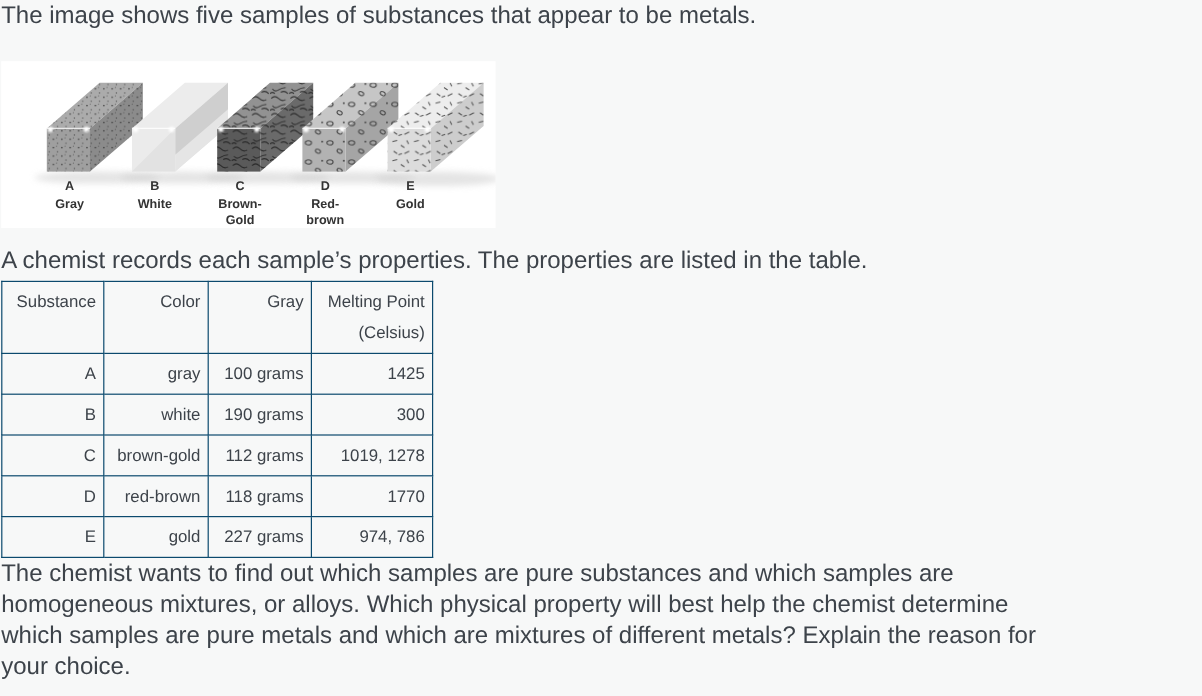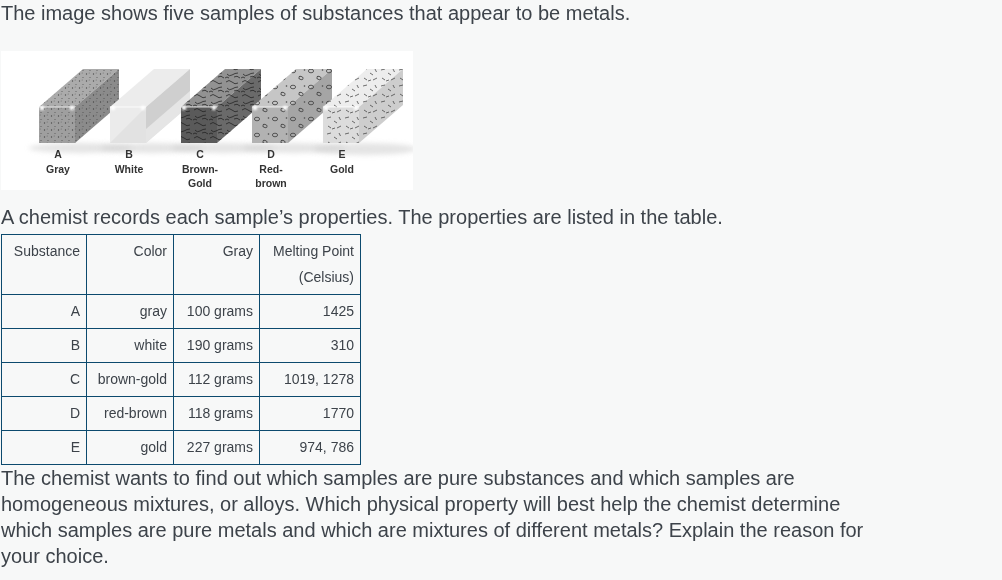--- a/index.html
+++ b/index.html
@@ -193,21 +193,21 @@
       <tr>
         <td>A</td>
         <td>gray</td>
         <td>100 grams</td>
         <td>1425</td>
       </tr>
       <tr>
         <td>B</td>
         <td>white</td>
         <td>190 grams</td>
-        <td>310</td>
+        <td>300</td>
       </tr>
       <tr>
         <td>C</td>
         <td>brown-gold</td>
         <td>112 grams</td>
         <td>1019, 1278</td>
       </tr>
       <tr>
         <td>D</td>
         <td>red-brown</td>

